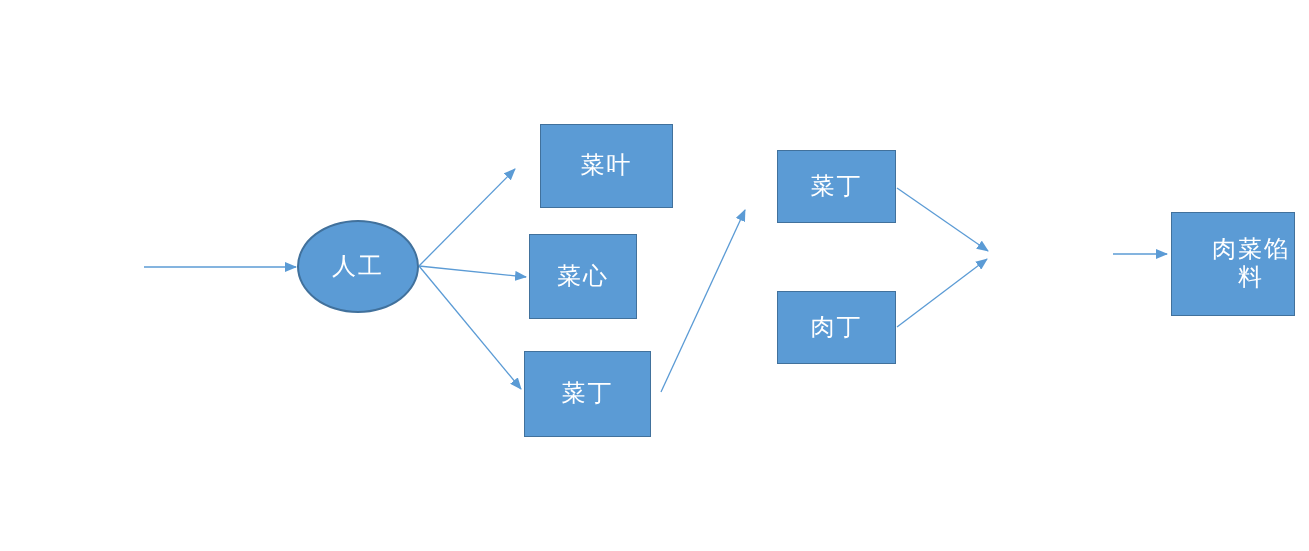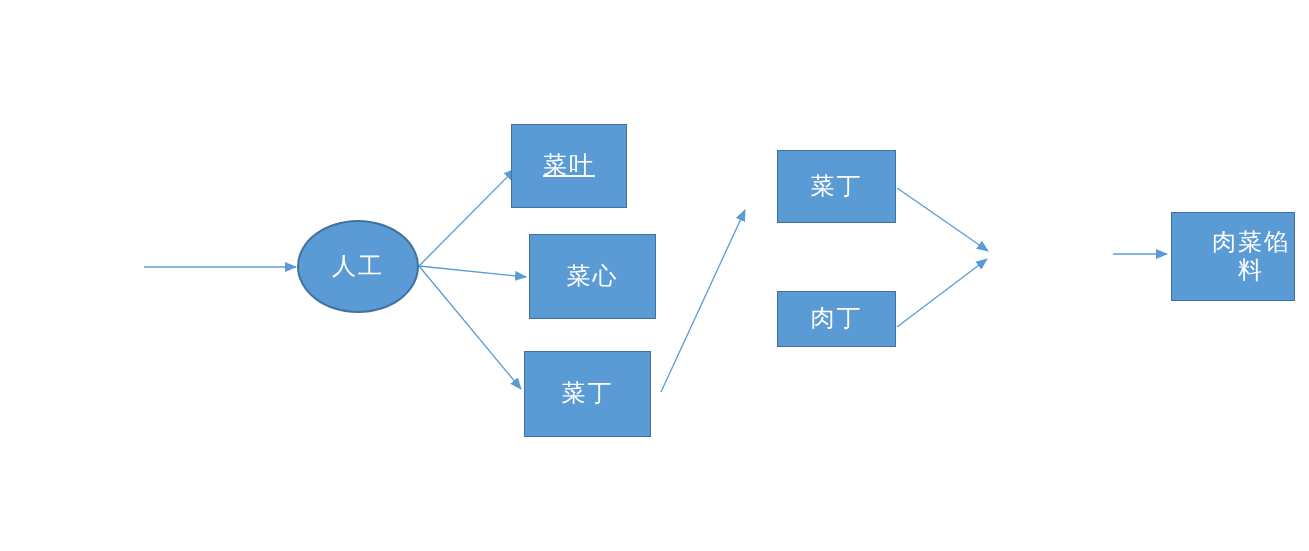--- a/index.html
+++ b/index.html
@@ -21,27 +21,27 @@
     box-sizing:border-box;
     text-align:center;
     line-height:1.15;
   }
   .rect{border:1.5px solid #41719C;}
   .ellipse{border:2px solid #41719C;border-radius:50%;}
 
   
   #n-cabbage      {left:24px;  top:230px; width:119px; height:75px;}
   #n-manual       {left:297px; top:220px; width:122px; height:93px;text-align:center;}
-  #n-leaves       {left:511px; top:124px; width:116px; height:84px;text-decoration:underline;}
-  #n-heart        {left:529px; top:234px; width:127px; height:85px;}
+  #n-leaves       {left:540px; top:124px; width:133px; height:84px;}
+  #n-heart        {left:529px; top:234px; width:108px; height:85px;}
   #n-diced-veg    {left:524px; top:351px; width:127px; height:86px;}
   #n-diced-veg-2  {left:777px; top:150px; width:119px; height:73px;}
-  #n-diced-meat   {left:777px; top:291px; width:119px; height:56px;}
+  #n-diced-meat   {left:777px; top:291px; width:119px; height:73px;}
   #n-tumbler      {left:991px; top:210px; width:120px; height:89px;}
-  #n-filling      {left:1171px;top:212px; width:124px; height:89px;padding-left:36px;}
+  #n-filling      {left:1171px;top:212px; width:124px; height:104px;padding-left:36px;}
 
   #n-tumbler .wrap-label{display:inline-block;width:54px;}
 </style>
 </head>
 <body>
 
 <div id="canvas">
 
   <svg id="connectors" viewBox="0 0 1309 551" xmlns="http://www.w3.org/2000/svg">
     <defs>

